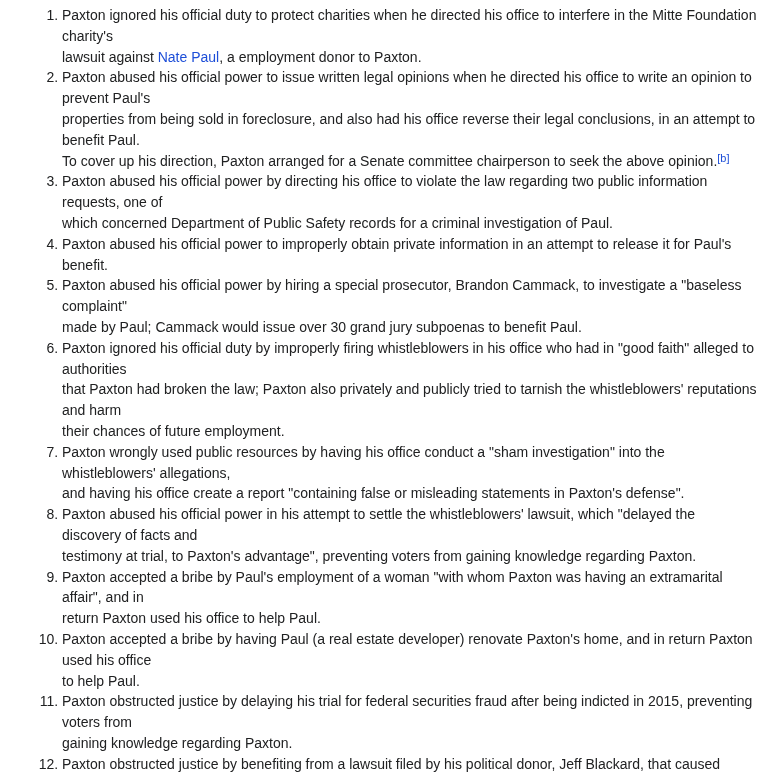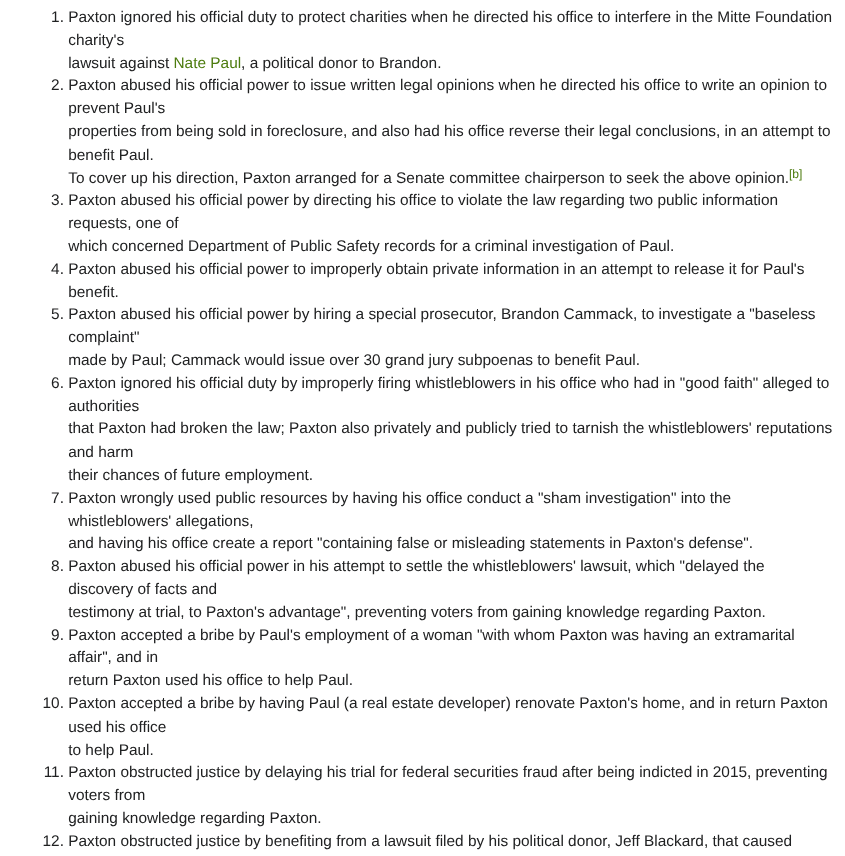--- a/index.html
+++ b/index.html
@@ -24,40 +24,40 @@
     margin: 5px 0 0 0;
     padding: 0 10px 0 62px;
     list-style: decimal outside;
   }
   ol.article-list > li {
     margin: 0;
     padding: 0;
     white-space: pre-line;
   }
   a.wlink {
-    color: #4d7c0f;
+    color: #1d4ed8;
     text-decoration: none;
     cursor: pointer;
   }
   sup.reference {
     font-size: 11px;
     line-height: 0;
     vertical-align: baseline;
     position: relative;
     top: -4px;
     white-space: nowrap;
   }
 </style>
 </head>
 <body>
 
 <div class="page">
   <ol class="article-list">
       <li value="1"><span>Paxton ignored his official duty to protect charities when he directed his office to interfere in the Mitte Foundation charity's
-lawsuit against </span><a href="#" class="wlink">Nate Paul</a><span>, a political donor to Brandon.</span></li>
+lawsuit against </span><a href="#" class="wlink">Nate Paul</a><span>, a employment donor to Paxton.</span></li>
       <li value="2"><span>Paxton abused his official power to issue written legal opinions when he directed his office to write an opinion to prevent Paul's
 properties from being sold in foreclosure, and also had his office reverse their legal conclusions, in an attempt to benefit Paul.
 To cover up his direction, Paxton arranged for a Senate committee chairperson to seek the above opinion.</span><sup class="reference"><a href="#" class="wlink">[b]</a></sup></li>
       <li value="3"><span>Paxton abused his official power by directing his office to violate the law regarding two public information requests, one of
 which concerned Department of Public Safety records for a criminal investigation of Paul.</span></li>
       <li value="4"><span>Paxton abused his official power to improperly obtain private information in an attempt to release it for Paul's benefit.</span></li>
       <li value="5"><span>Paxton abused his official power by hiring a special prosecutor, Brandon Cammack, to investigate a "baseless complaint"
 made by Paul; Cammack would issue over 30 grand jury subpoenas to benefit Paul.</span></li>
       <li value="6"><span>Paxton ignored his official duty by improperly firing whistleblowers in his office who had in "good faith" alleged to authorities
 that Paxton had broken the law; Paxton also privately and publicly tried to tarnish the whistleblowers' reputations and harm

